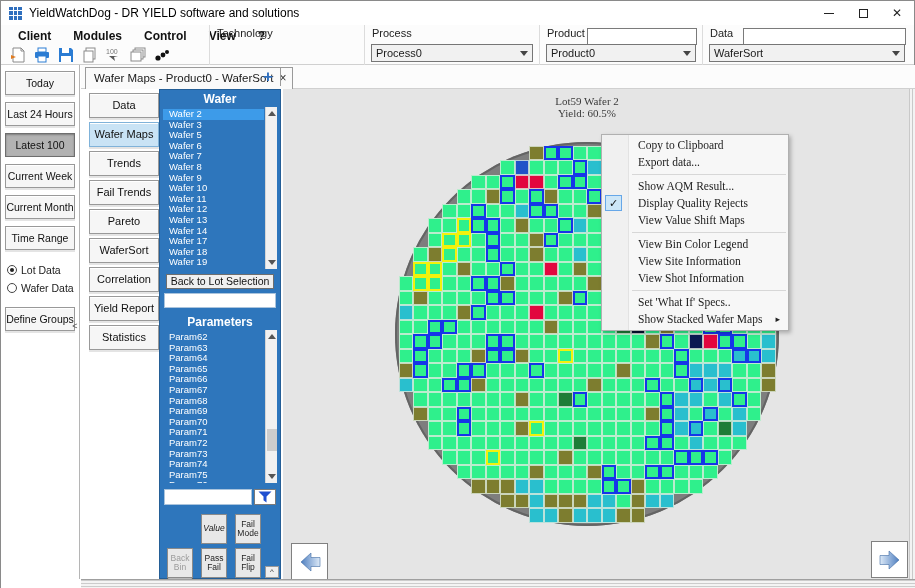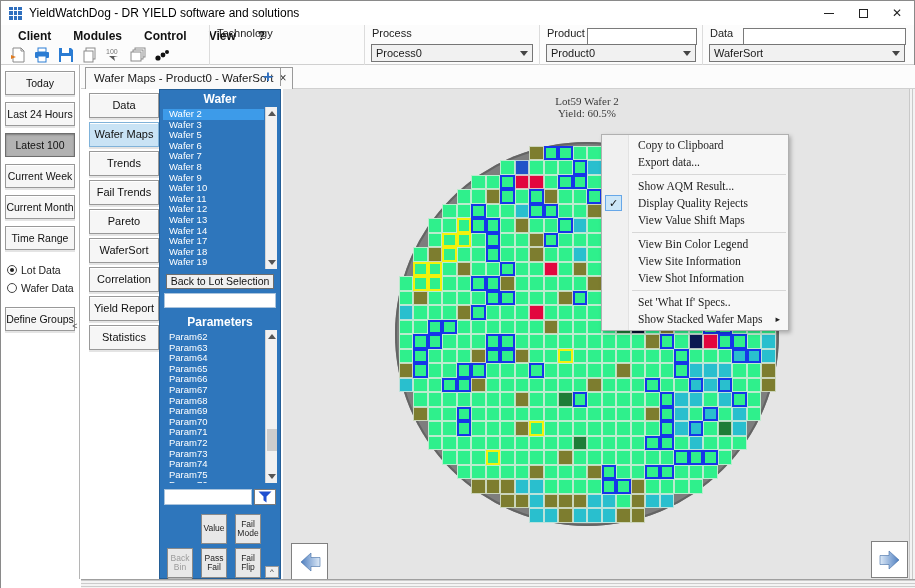--- a/index.html
+++ b/index.html
@@ -296,21 +296,21 @@
         </div>
     </div>
     <input class="panel-input" style="left: 4px; top: 399px; width: 88px; height: 16px;" value="">
     <div class="filter-funnel-btn" style="left:94px; top:399px;">
       <svg width="14" height="12" viewBox="0 0 14 12">
           <path d="M0.5 0.5h13L8.5 5.5v6l-3-2.2V5.5z" fill="#1f4fd0"></path>
         </svg>
     </div>
     <div id="mode-grid">
         <div class="mode-btn pressed" style="left: 7px; top: 424px; margin-top: 37px;">Hard Bin</div>
-        <div class="mode-btn" style="left: 41px; top: 424px;">Value</div>
+        <div class="mode-btn" style="left: 41px; top: 424px; font-style: italic;">Value</div>
         <div class="mode-btn" style="left: 75px; top: 424px;">Fail Mode</div>
         <div class="mode-btn disabled" style="left: 7px; top: 458px;">Back Bin</div>
         <div class="mode-btn" style="left: 41px; top: 458px;">Pass Fail</div>
         <div class="mode-btn" style="left: 75px; top: 458px;">Fail Flip</div>
       </div>
     <div class="expand-btn">^</div>
   </div>
 
   <div class="main-area">
     <div class="map-caption" style="top:6px;">Lot59 Wafer 2</div>

